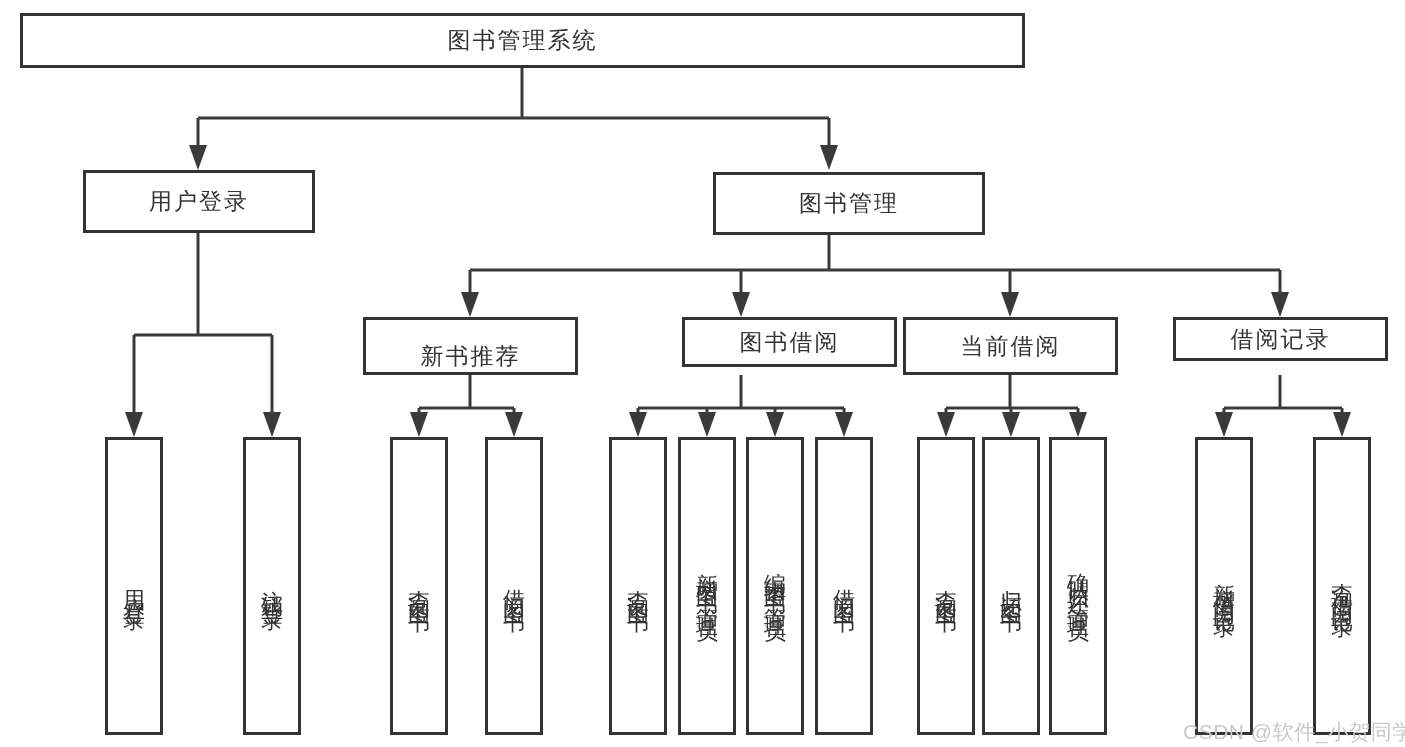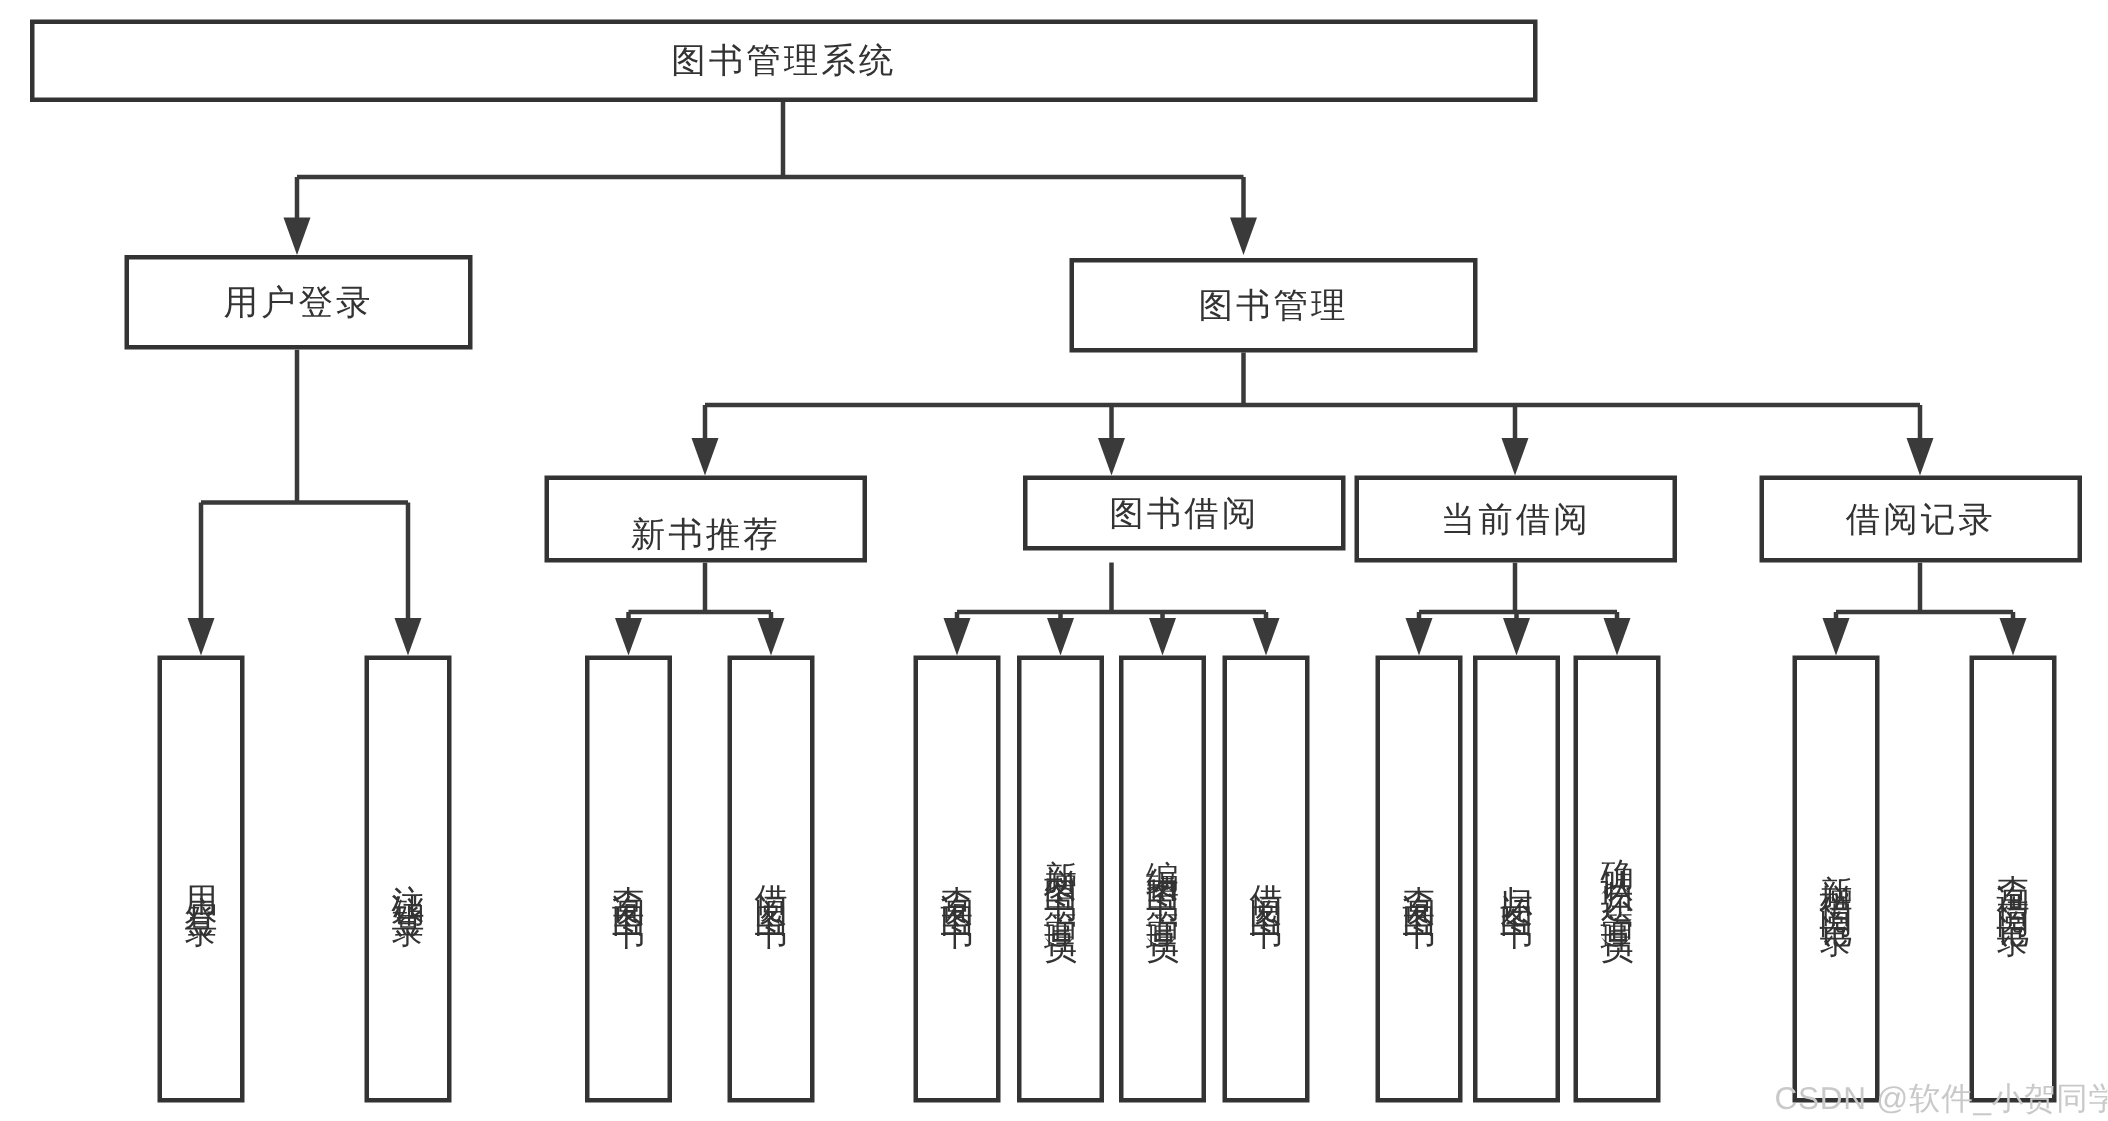--- a/index.html
+++ b/index.html
@@ -125,21 +125,21 @@
 
   <div class="box h" style="left: 363px; top: 317px; width: 215px; height: 58px; border-color: rgb(51, 51, 51); color: rgb(51, 51, 51); align-items: flex-end;">
     <span>新书推荐</span>
   </div>
   <div class="box h" style="left: 634px; top: 317px; width: 215px; height: 50px; border-color: rgb(51, 51, 51); color: rgb(51, 51, 51); margin-left: 48px;">
     <span>图书借阅</span>
   </div>
   <div class="box h" style="left: 903px; top: 317px; width: 215px; height: 58px; border-color: rgb(51, 51, 51); color: rgb(51, 51, 51);">
     <span>当前借阅</span>
   </div>
-  <div class="box h" style="left: 1173px; top: 317px; width: 215px; height: 58px; border-color: rgb(51, 51, 51); color: rgb(51, 51, 51);">
+  <div class="box h" style="left: 1173px; top: 317px; width: 215px; height: 44px; border-color: rgb(51, 51, 51); color: rgb(51, 51, 51);">
     <span>借阅记录</span>
   </div>
 
   <div class="box v" style="left: 105px; top: 437px; width: 58px; height: 298px; border-color: rgb(51, 51, 51); color: rgb(51, 51, 51);">
     <span>用户登录</span>
   </div>
   <div class="box v" style="left: 243px; top: 437px; width: 58px; height: 298px; border-color: rgb(51, 51, 51); color: rgb(51, 51, 51);">
     <span>注销登录</span>
   </div>
 

